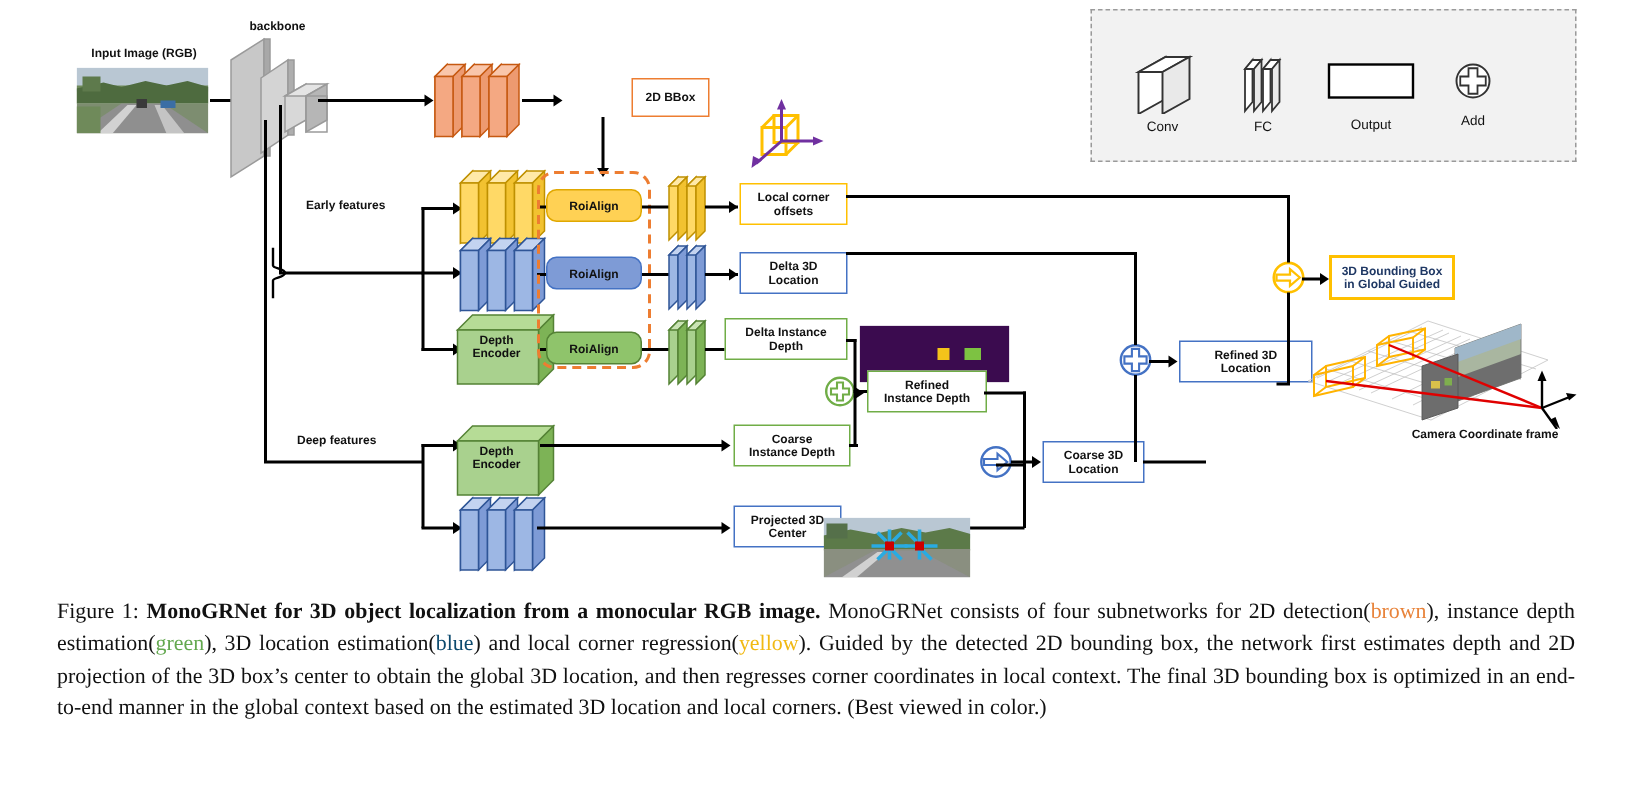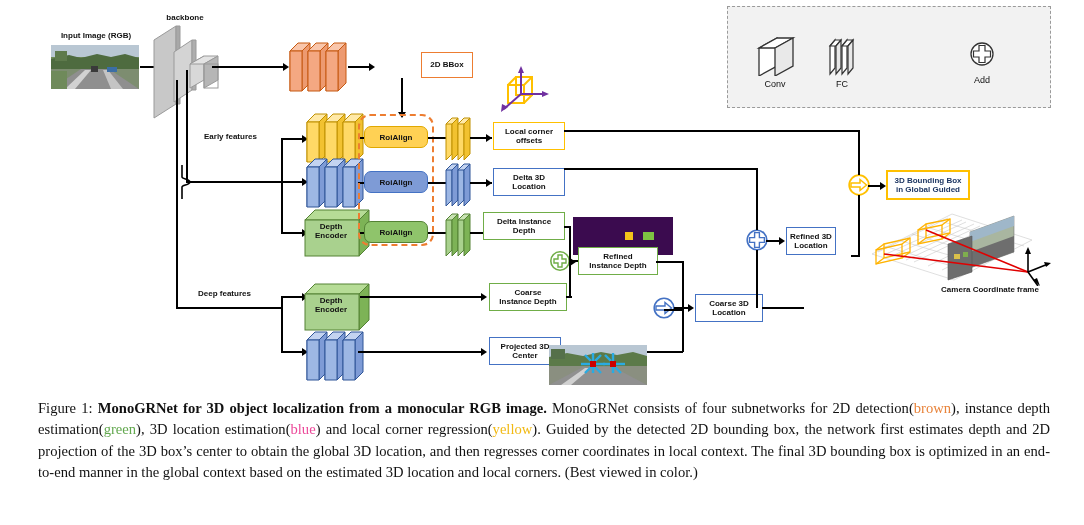--- a/index.html
+++ b/index.html
@@ -65,21 +65,21 @@
 
   
   #caption{
     position:absolute;left:38px;top:398px;width:1012px;
     font-family:"Liberation Serif",serif;font-size:14.6px;line-height:21.4px;
     color:#111;text-align:justify;
   }
   #caption b{font-weight:bold;}
   .c-brown{color:#E8833A;}
   .c-green{color:#63A84F;margin-top:18px;}
-  .c-blue{color:#ec4899;}
+  .c-blue{color:#0c4a6e;}
   .c-yellow{color:#F1B913;}
 
   
   .photo{position:absolute;overflow:hidden;}
 </style>
 </head>
 <body>
 
 <div class="fig">
 
@@ -403,21 +403,21 @@
   </div>
 
   <div class="ln hline abs" style="left:564px;top:168px;width:193px;"></div>
   <div class="ln vline abs" style="left:756px;top:168px;width:1.6px;height:62px;"></div>
 
   <div class="ln hline abs" style="left:762px;top:307px;width:42px;"></div>
   <div class="ln vline abs" style="left:756px;top:250px;width:1.6px;height:58px;"></div>
 
   <div class="ln hline abs" style="left:766px;top:240px;width:14px;"></div>
   <div class="ahead r abs" style="left:779px;top:237px;"></div>
-  <div class="obox blue abs" style="left:786px;top:227px;width:50px;height:28px;">Refined 3D
+  <div class="obox blue abs" style="left:786px;top:227px;width:89px;height:28px;">Refined 3D
 Location</div>
 
   <div class="abs" style="left:847px;top:173px;width:24px;height:24px;">
     <svg width="24" height="24" viewBox="0 0 24 24">
       <circle cx="12" cy="12" r="9.8" fill="#fff" stroke="#FFC000" stroke-width="1.8"></circle>
       <path d="M4 10 L13 10 L13 6.5 L19.5 12 L13 17.5 L13 14 L4 14 Z" fill="none" stroke="#FFC000" stroke-width="1.5"></path>
     </svg>
   </div>
 
   <div class="ln hline abs" style="left:564px;top:130px;width:295px;"></div>
@@ -543,20 +543,28 @@
       <span>
         <svg width="44" height="42" viewBox="0 0 44 42">
           <polygon points="6,14 24,4 24,32 6,42" fill="#ffffff" stroke="#333" stroke-width="1.3"></polygon>
           <polygon points="6,14 24,4 40,4 22,14" fill="#ffffff" stroke="#333" stroke-width="1.3"></polygon>
           <polygon points="22,14 40,4 40,32 22,42" fill="#E9E9E9" stroke="#333" stroke-width="1.3"></polygon>
         </svg>
       </span>
       <div style="margin-top:1px;">Conv</div>
     </div>
 
+    <div class="litem" style="left:143px;top:31px;width:86px;">
+      <span>
+        <svg width="64" height="32" viewBox="0 0 64 32">
+          <rect x="4" y="5" width="56" height="22" fill="#fff" stroke="#000" stroke-width="1.6"></rect>
+        </svg>
+      </span>
+      <div style="margin-top:6px;">Output</div>
+    </div>
 
     <div class="litem" style="left:232px;top:33px;width:44px;">
       <span>
         <svg width="28" height="28" viewBox="0 0 28 28">
           <circle cx="14" cy="14" r="11" fill="#fff" stroke="#333" stroke-width="1.3"></circle>
           <path d="M11 5.5 L17 5.5 L17 11 L22.5 11 L22.5 17 L17 17 L17 22.5 L11 22.5 L11 17 L5.5 17 L5.5 11 L11 11 Z" fill="none" stroke="#333" stroke-width="1.2"></path>
         </svg>
       </span>
       <div style="margin-top:5px;">Add</div>
     </div>

